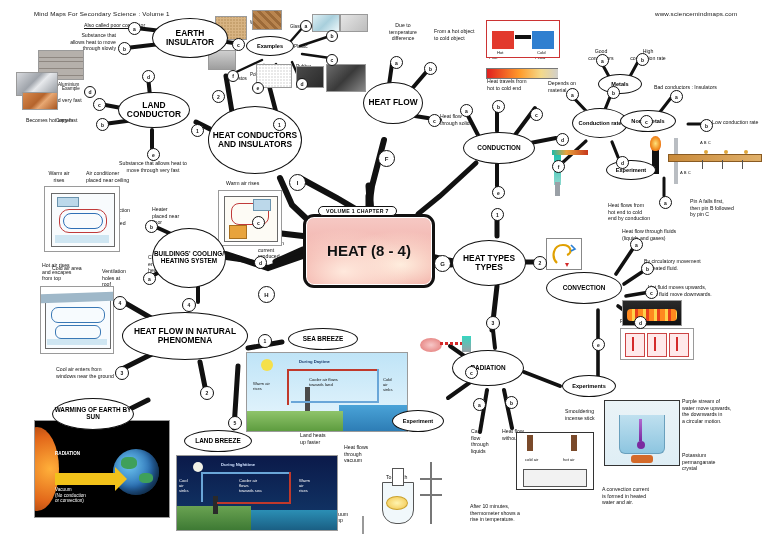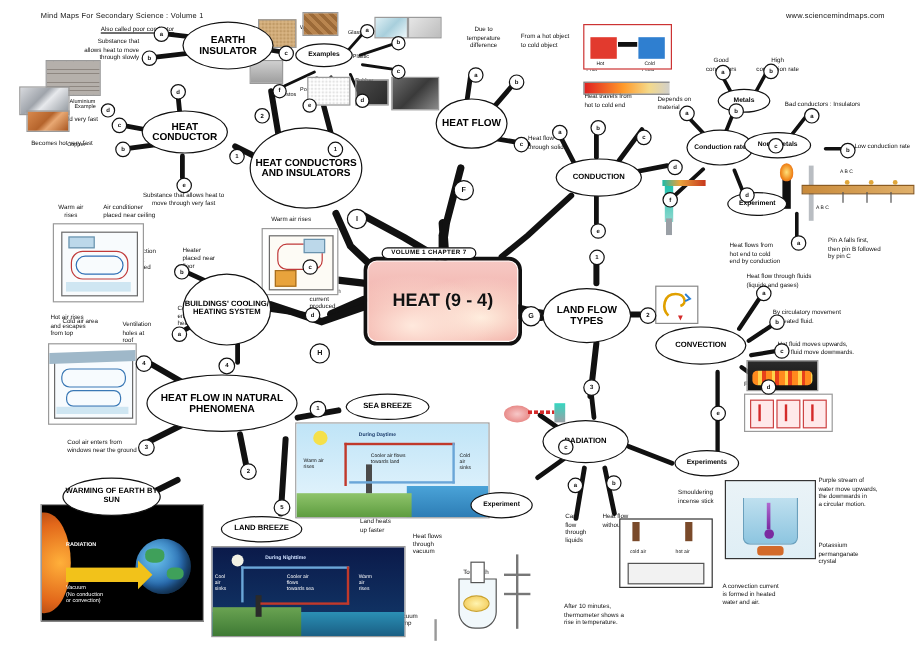--- a/index.html
+++ b/index.html
@@ -182,30 +182,30 @@
     <path d="M148 400 L120 414" stroke-width="5"></path>
   </g>
 </svg>
 
 <div class="hdr abs" style="left:34px;top:10px;">Mind Maps For Secondary Science : Volume 1</div>
 <div class="hdr abs" style="left:655px;top:10px;">www.sciencemindmaps.com</div>
 
 <div class="volchip">VOLUME 1 CHAPTER 7</div>
 <div class="central">
   <div class="ttl">HEAT
-(9 - 4)</div>
+(8 - 4)</div>
 </div>
 
 <div class="oval l1" style="left:152px;top:18px;width:74px;height:38px;">
   <span>EARTH
 INSULATOR</span>
   </div>
 
 <div class="oval l1" style="left:118px;top:92px;width:70px;height:34px;">
-  <span>HEAT
+  <span>LAND
 CONDUCTOR</span>
   </div>
 
 <div class="oval l1" style="left:208px;top:106px;width:92px;height:66px;">
   <span>HEAT
 CONDUCTORS
 AND
 INSULATORS</span>
   </div>
 
@@ -229,21 +229,21 @@
 
 <div class="oval l3" style="left:620px;top:110px;width:54px;height:20px;">
   <span>Non - Metals</span>
   </div>
 
 <div class="oval l3" style="left:606px;top:160px;width:48px;height:18px;">
   <span>Experiment</span>
   </div>
 
 <div class="oval l1" style="left:452px;top:240px;width:72px;height:44px;">
-  <span>LAND FLOW
+  <span>HEAT TYPES
 TYPES</span>
   </div>
 
 <div class="oval l2" style="left:546px;top:272px;width:74px;height:30px;">
   <span>CONVECTION</span>
   </div>
 
 <div class="oval l3" style="left:562px;top:375px;width:52px;height:20px;">
   <span>Experiments</span>
   </div>

